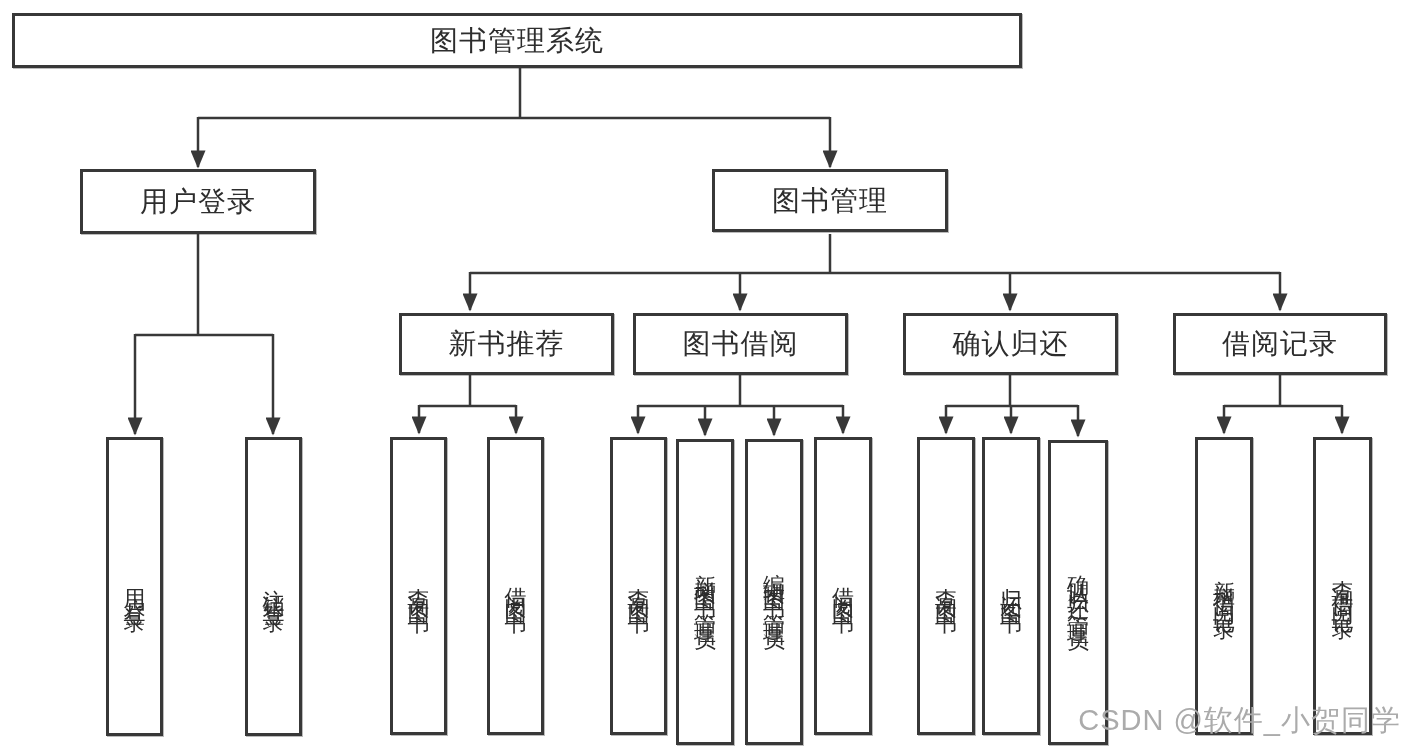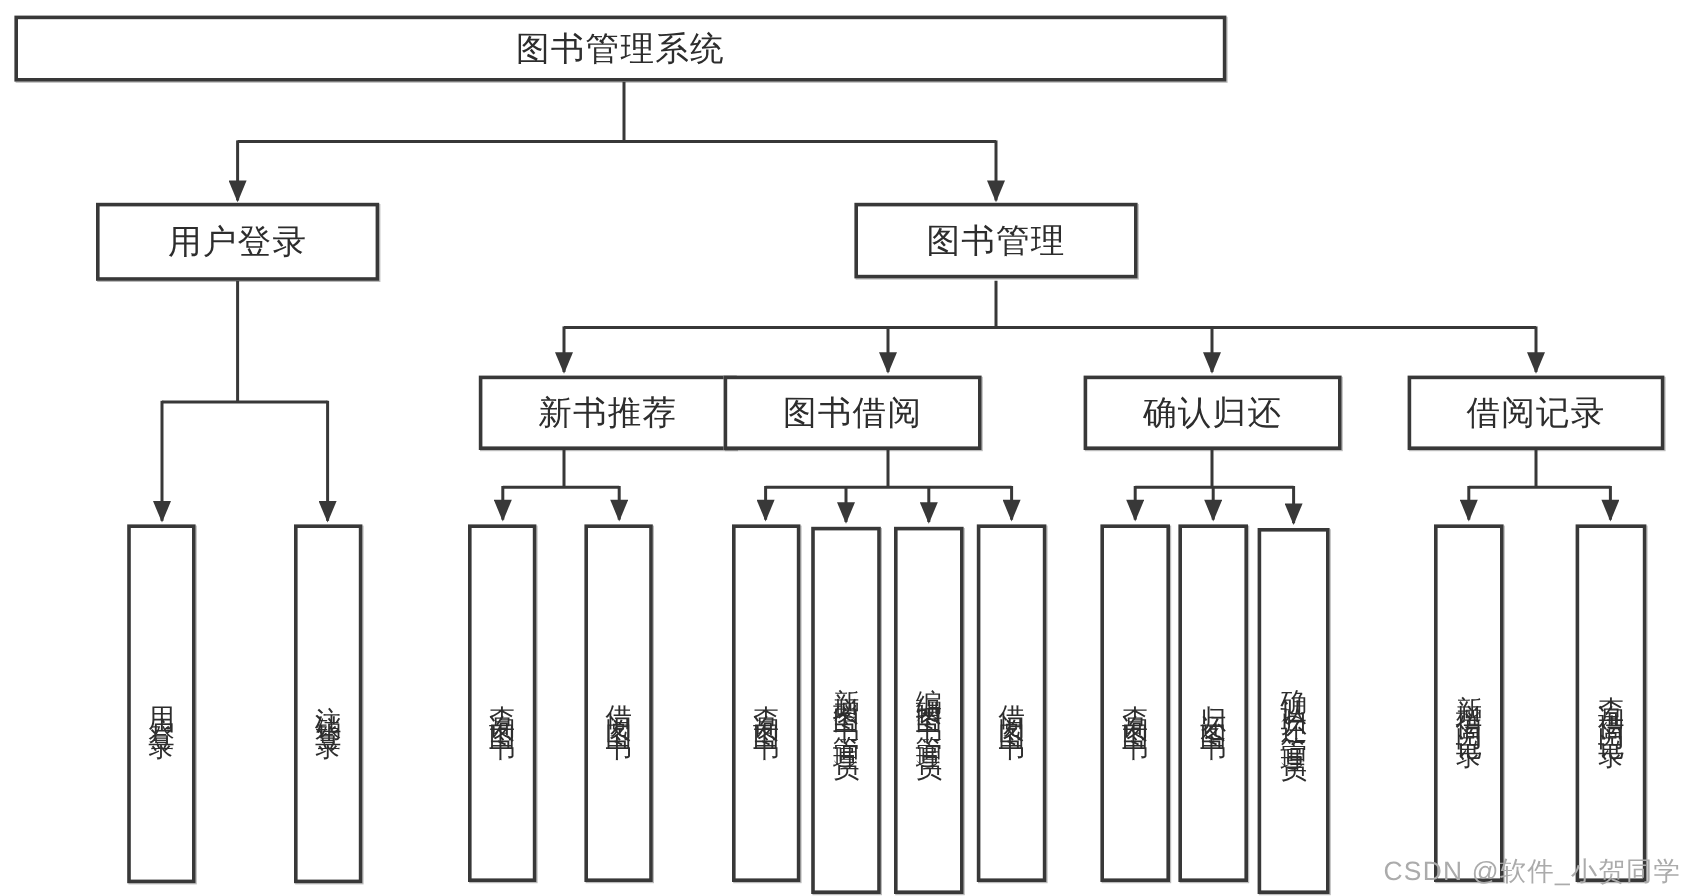--- a/index.html
+++ b/index.html
@@ -53,21 +53,21 @@
     text-orientation: mixed;
     font-size: 22px;
     letter-spacing: 8px;
     line-height: 1.1;
   }
   #watermark {
     position: absolute;
     right: 4px;
     bottom: 6px;
     z-index: 3;
-    font-size: 22px;
+    font-size: 29px;
     color: var(--watermark, #ababab);
     letter-spacing: 1px;
     white-space: nowrap;
   }
 </style>
 </head>
 <body>
 
 <div id="canvas">
 
@@ -133,21 +133,21 @@
   <div class="node" style="left:80px; top:169px; width:236px; height:65px;">
     <span>用户登录</span>
   </div>
   <div class="node" style="left:712px; top:169px; width:236px; height:63px;">
     <span>图书管理</span>
   </div>
 
   <div class="node" style="left:363px; top:313px; width:215px; height:62px;margin-left:36px;">
     <span>新书推荐</span>
   </div>
-  <div class="node" style="left:603px; top:313px; width:215px; height:62px;">
+  <div class="node" style="left:633px; top:313px; width:215px; height:62px;">
     <span>图书借阅</span>
   </div>
   <div class="node" style="left:903px; top:313px; width:215px; height:62px;">
     <span>确认归还</span>
   </div>
   <div class="node" style="left:1173px; top:313px; width:214px; height:62px;">
     <span>借阅记录</span>
   </div>
 
   <div class="leaf" style="left:106px; top:437px; width:57px; height:299px;">

